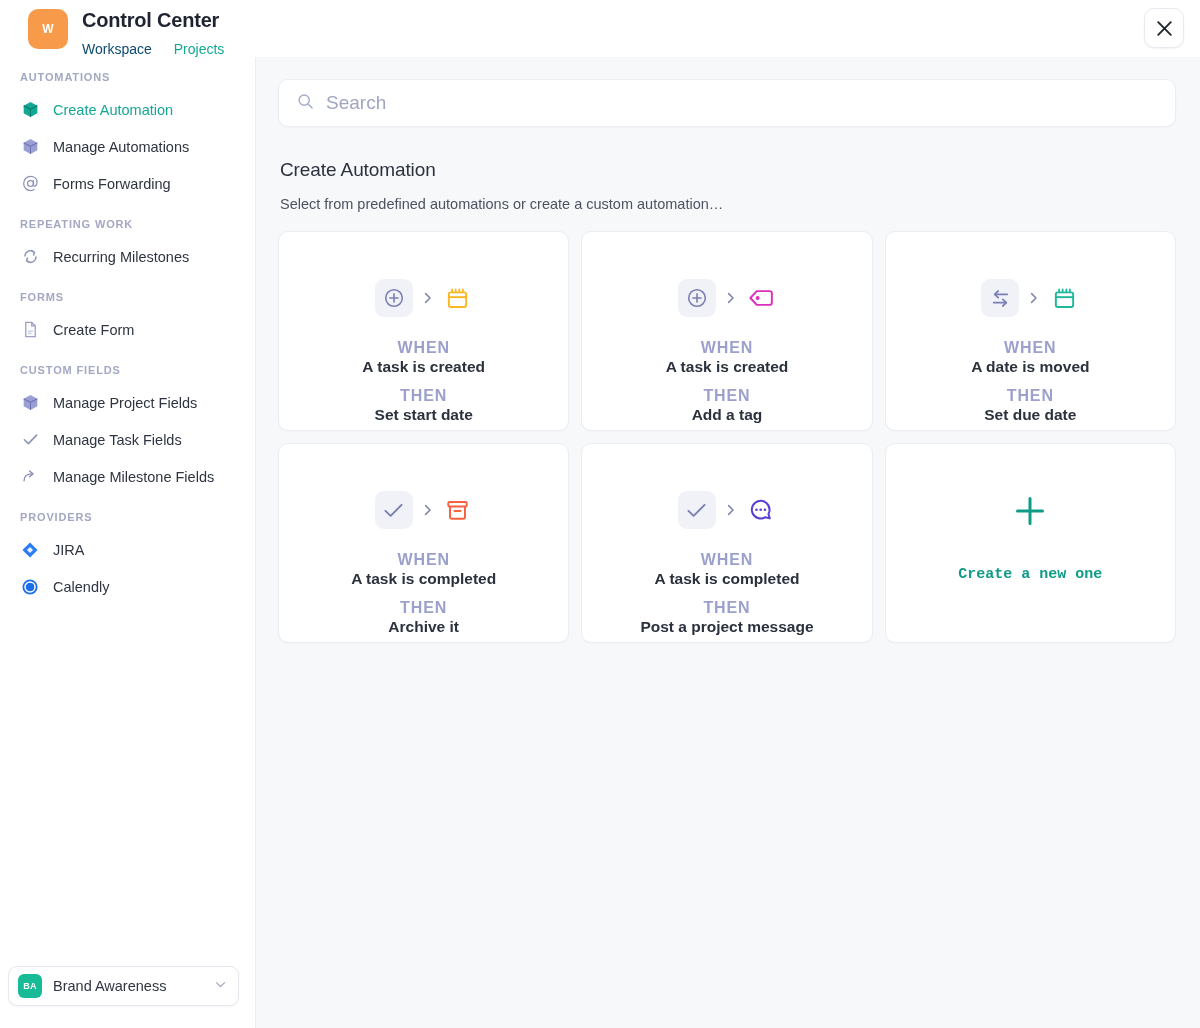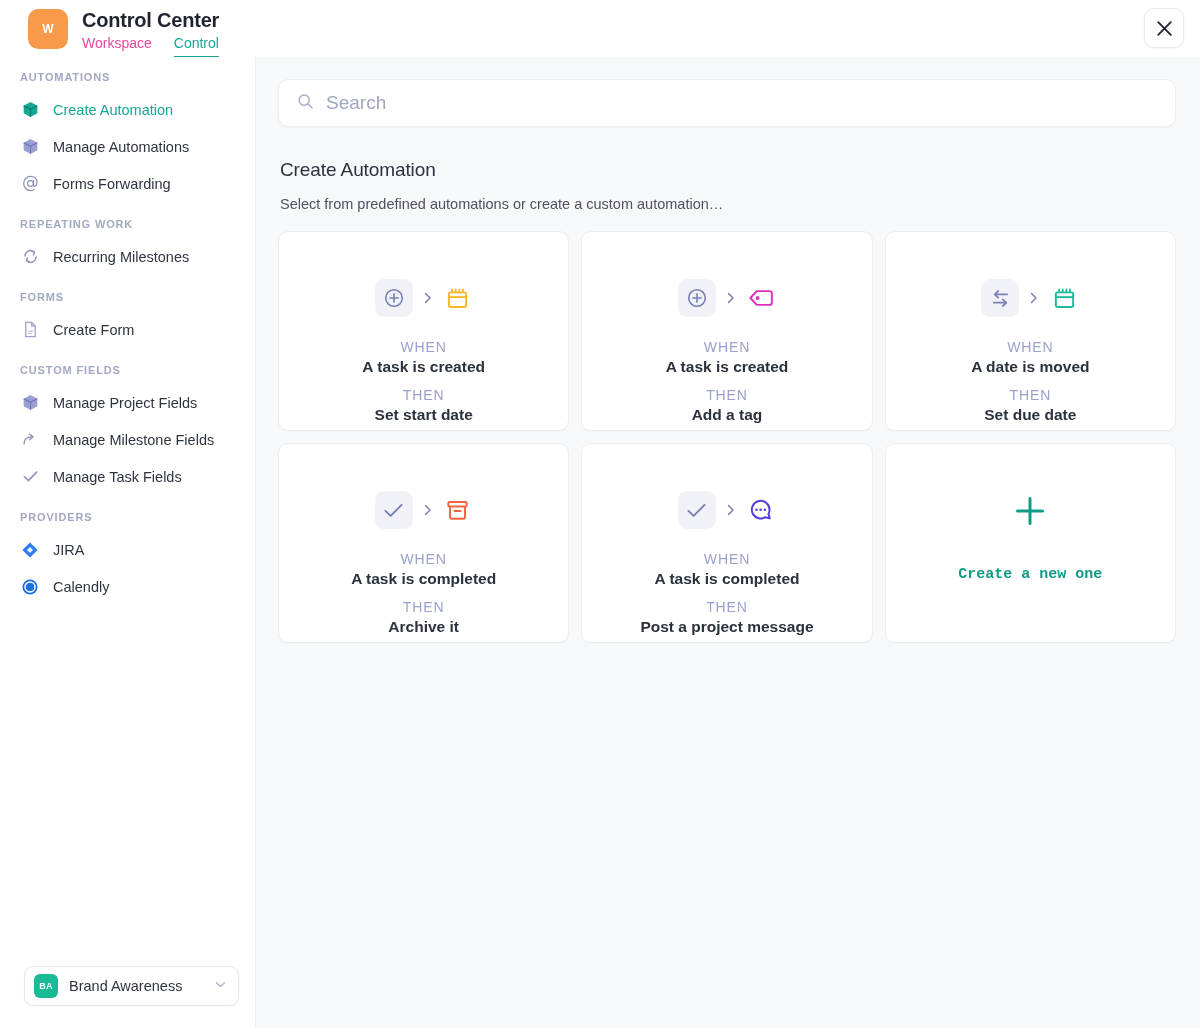--- a/index.html
+++ b/index.html
@@ -36,28 +36,28 @@
     width: 40px; height: 40px;
     border-radius: 10px;
     background: #f79a4a;
     color: #ffffff;
     display: flex; align-items: center; justify-content: center;
     font-size: 12px; font-weight: 700;
     letter-spacing: .3px;
     flex: 0 0 40px;
     margin-top: 1px;
   }
-  .brand-txt { display: flex; flex-direction: column; gap: 0; }
+  .brand-txt { display: flex; flex-direction: column; gap: 6px; }
   .app-title {
     font-size: 20px; font-weight: 700; color: #1f2430;
     letter-spacing: -.2px; line-height: 24px;
   }
   .tabs { display: flex; gap: 22px; margin-top: 1px; }
   .tab {
-    font-size: 14px; color: #ec4899;
+    font-size: 14px; color: #0c4a6e;
     line-height: 20px; padding-bottom: 3px;
     cursor: pointer;
     border-bottom: 2px solid transparent;
   }
   .tab.active { color: #14a893; border-bottom-color: #14a893; }
 
   .close-btn {
     position: absolute;
     top: 8px; right: 16px;
     width: 40px; height: 40px;
@@ -107,21 +107,21 @@
   .side-item.active .lbl { color: #14a893; }
   .side-ico {
     width: 20px; height: 20px;
     flex: 0 0 20px;
     display: flex; align-items: center; justify-content: center;
   }
   .side-ico svg { display: block; }
 
   .side-footer {
     flex: 0 0 auto;
-    padding: 0 16px 22px 24px;
+    padding: 0 16px 22px 8px;
   }
   .ws-select {
     height: 40px;
     border: 1px solid #e6e8ef;
     border-radius: 9px;
     background: #ffffff;
     box-shadow: 0 1px 2px rgba(20,25,40,.04);
     display: flex; align-items: center;
     gap: 11px;
     padding: 0 10px 0 9px;
@@ -205,21 +205,21 @@
     background: #f1f2f7;
     display: flex; align-items: center; justify-content: center;
   }
   .ico-plain {
     width: 30px; height: 30px;
     display: flex; align-items: center; justify-content: center;
   }
   .chev { display: flex; align-items: center; }
   .card-text { text-align: center; margin-top: 20px; }
   .kw {
-    font-size: 14px; font-weight: 400;
+    font-size: 16px; font-weight: 700;
     letter-spacing: .9px;
     color: #9ba1cc;
     line-height: 15px;
   }
   .kv {
     font-size: 15.5px; font-weight: 700;
     color: #2b313d;
     line-height: 22px;
     margin-top: 1px;
   }
@@ -245,21 +245,21 @@
 
 <div class="app">
 
   <div class="topbar">
     <div class="brand">
       <div class="ws-avatar">W</div>
       <div class="brand-txt">
         <div class="app-title">Control Center</div>
         <div class="tabs">
           <div class="tab">Workspace</div>
-          <div class="tab active">Control</div>
+          <div class="tab active">Projects</div>
         </div>
       </div>
     </div>
     <div class="close-btn">
       <span>
         <svg width="17" height="17" viewBox="0 0 17 17" fill="none">
           <path d="M2.2 2.2 L14.8 14.8 M14.8 2.2 L2.2 14.8" stroke="#22262e" stroke-width="1.9" stroke-linecap="round"></path>
         </svg>
       </span>
     </div>
@@ -341,33 +341,33 @@
                 <path d="M10 2.2 L17.2 6 V14 L10 17.8 L2.8 14 V6 Z" fill="#9aa0d4"></path>
                 <path d="M2.8 6 L10 9.8 L17.2 6" stroke="#6d74b5" stroke-width="1.1" fill="none"></path>
                 <path d="M10 9.8 V17.8" stroke="#6d74b5" stroke-width="1.1"></path>
               </svg>
             </span>
             <span class="lbl">Manage Project Fields</span>
           </div>
           <div class="side-item">
             <span class="side-ico">
               <svg width="19" height="19" viewBox="0 0 20 20" fill="none">
+                <path d="M3.6 10.3 L7.8 14.3 L16.4 5.4" stroke="#8d93b8" stroke-width="1.7" stroke-linecap="round" stroke-linejoin="round" fill="none"></path>
+              </svg>
+            </span>
+            <span class="lbl">Manage Task Fields</span>
+          </div>
+          <div class="side-item">
+            <span class="side-ico">
+              <svg width="19" height="19" viewBox="0 0 20 20" fill="none">
                 <path d="M3.2 14.4 c0-4.4 3.2-7.2 8.4-7.2" stroke="#8d93b8" stroke-width="1.5" stroke-linecap="round" fill="none"></path>
                 <path d="M9 4.2 L12.6 7.2 L9 10.2" stroke="#8d93b8" stroke-width="1.5" stroke-linecap="round" stroke-linejoin="round" fill="none"></path>
               </svg>
             </span>
             <span class="lbl">Manage Milestone Fields</span>
-          </div>
-          <div class="side-item">
-            <span class="side-ico">
-              <svg width="19" height="19" viewBox="0 0 20 20" fill="none">
-                <path d="M3.6 10.3 L7.8 14.3 L16.4 5.4" stroke="#8d93b8" stroke-width="1.7" stroke-linecap="round" stroke-linejoin="round" fill="none"></path>
-              </svg>
-            </span>
-            <span class="lbl">Manage Task Fields</span>
           </div>
         </div>
 
         <div class="side-group">
           <div class="side-group-label">PROVIDERS</div>
           <div class="side-item">
             <span class="side-ico">
               <svg width="18" height="18" viewBox="0 0 20 20" fill="none">
                 <path d="M10 1.6 L18.4 10 L10 18.4 L1.6 10 Z" fill="#2a7cf7"></path>
                 <path d="M10 6.6 L13.4 10 L10 13.4 L6.6 10 Z" fill="#ffffff" opacity=".92"></path>

